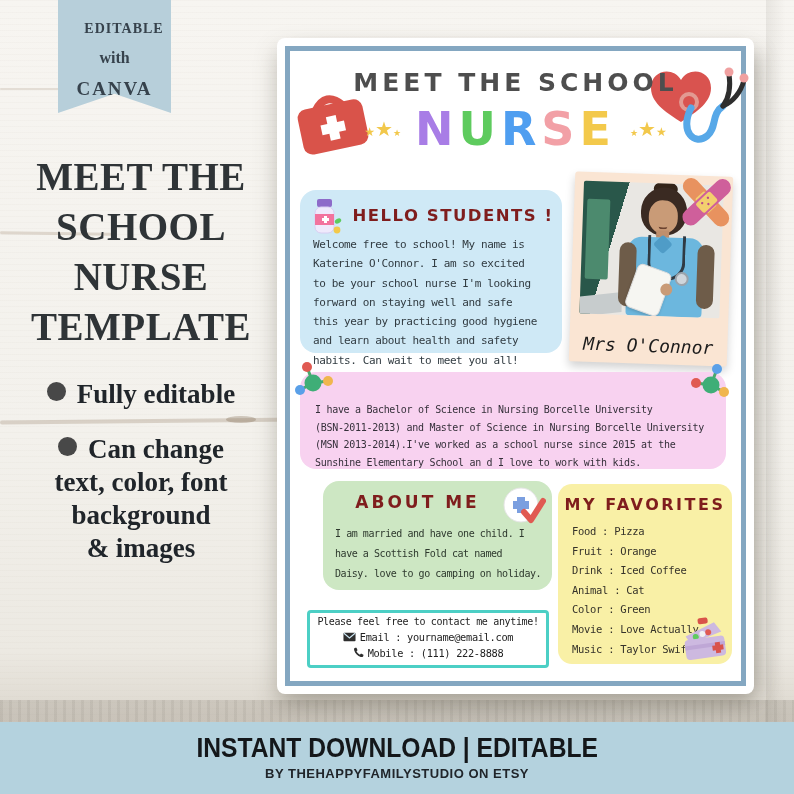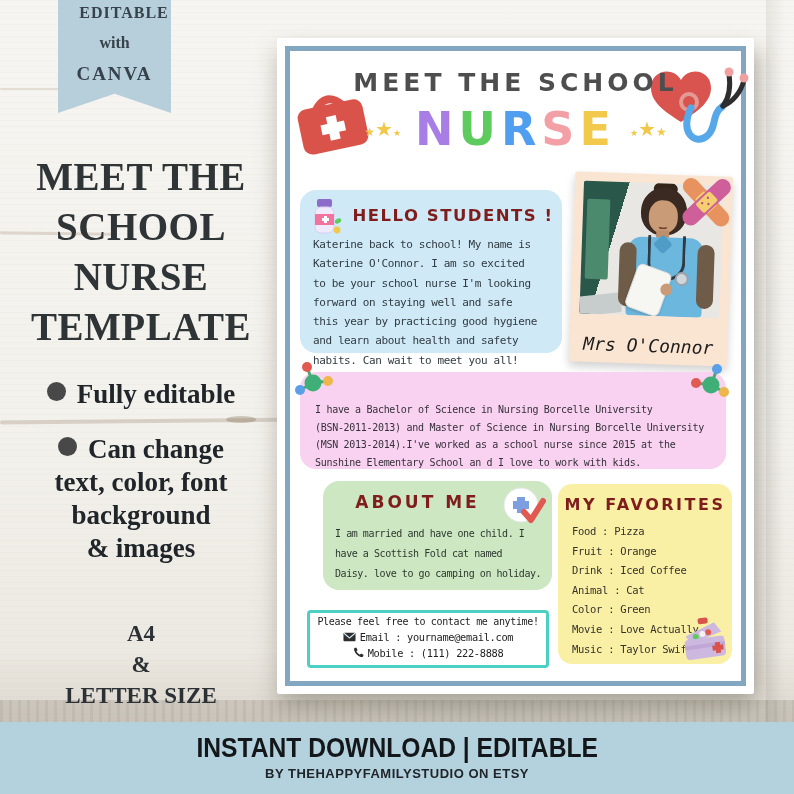--- a/index.html
+++ b/index.html
@@ -18,37 +18,37 @@
   .grain-d{top:700px;left:0;width:794px;height:22px;
     background:
       repeating-linear-gradient(90deg, rgba(110,105,95,.10) 0 3px, rgba(0,0,0,0) 3px 9px),
       linear-gradient(90deg, rgba(130,122,110,.22), rgba(160,152,140,.30) 30%, rgba(118,112,102,.24) 60%, rgba(148,142,130,.28));}
   .right-shade{top:0;left:766px;width:28px;height:722px;background:linear-gradient(90deg,rgba(90,85,75,.10),rgba(0,0,0,0) 70%);}
 
   
   .ribbon{position:absolute;left:58px;top:0;width:113px;height:113px;background:#b7cfda;
     clip-path:polygon(0 0,100% 0,100% 100%,50% 83%,0 100%);
     text-align:center;color:#36424c;font-family:"Liberation Serif",serif;font-weight:bold;}
-  .ribbon .r1{padding-top:4px;font-size:16px;letter-spacing:1px;margin-left:19px;}
+  .ribbon .r1{padding-top:21px;font-size:14px;letter-spacing:1px;margin-left:19px;}
   .ribbon .r2{padding-top:12px;font-size:16px;}
   .ribbon .r3{padding-top:11px;font-size:19px;letter-spacing:2px;text-align:center;}
 
   
   .left-title{position:absolute;left:0;top:152px;width:282px;text-align:center;
     font-family:"Liberation Serif",serif;font-weight:bold;font-size:39px;line-height:50px;
     color:#2f3437;letter-spacing:.5px;}
   .bullets{position:absolute;left:0;top:378px;width:282px;text-align:center;
     font-family:"Liberation Serif",serif;font-weight:bold;font-size:27px;line-height:33px;color:#20252a;}
   .bullets .row{margin-bottom:22px;}
   .dot{display:inline-block;width:19px;height:19px;border-radius:50%;background:#484848;margin-right:11px;vertical-align:2px;}
   .sizes{position:absolute;left:0;top:618px;width:282px;text-align:center;
     font-family:"Liberation Serif",serif;font-weight:bold;font-size:23px;line-height:31px;color:#2c3136;}
 
   
-  .flyer{position:absolute;left:277px;top:38px;width:477px;height:656px;background:#ffffff;border-radius:2px;
+  .flyer{position:absolute;left:277px;top:38px;width:477px;height:656px;background:#ffffff;border-radius:8px;
     box-shadow:0 12px 22px rgba(90,82,70,.35), 14px 6px 20px -10px rgba(90,82,70,.25);}
   .flyer-frame{position:absolute;inset:8px;border:5px solid #84a7c1;pointer-events:none;}
 
   .flyer-subtitle{position:absolute;top:30px;left:60px;right:60px;text-align:center;
     font-family:"DejaVu Sans",sans-serif;font-weight:bold;font-size:25px;letter-spacing:4px;color:#4e4e4e;}
   .nurse-row{position:absolute;top:64px;left:0;right:0;display:flex;justify-content:center;align-items:center;gap:14px;}
   .nurse-word{font-family:"DejaVu Sans",sans-serif;font-weight:bold;font-size:46px;letter-spacing:5px;}
   .star-cluster{color:#f2c84b;line-height:1;white-space:nowrap;}
   .star-cluster .s1{font-size:20px;} .star-cluster .s2{font-size:12px;} .star-cluster .s3{font-size:9px;}
 
@@ -149,25 +149,20 @@
       <span class="dot"></span><span>Fully editable</span>
     </div>
     <div class="row">
       <div><span class="dot"></span><span>Can change</span></div>
       <div>text, color, font</div>
       <div>background</div>
       <div>&amp; images</div>
     </div>
   </div>
 
-  <div class="sizes">
-    <div>A4</div>
-    <div>&amp;</div>
-    <div>LETTER SIZE</div>
-  </div>
 
   <div class="flyer">
     <div class="flyer-frame"></div>
 
     <svg class="kit-icon" viewBox="0 0 82 80">
       <g transform="rotate(-12 41 40)">
         <path d="M27 26 q14 -18 28 0" fill="none" stroke="#d9534a" stroke-width="8" stroke-linecap="round"></path>
         <rect x="8" y="22" width="66" height="46" rx="9" fill="#d9534a"></rect>
         <path d="M36 34 h10 v7 h7 v10 h-7 v7 h-10 v-7 h-7 v-10 h7 z" fill="#ffffff"></path>
       </g>
@@ -196,21 +191,21 @@
       <svg class="pill-icon" viewBox="0 0 32 38">
         <rect x="7" y="0" width="15" height="8" rx="2" fill="#8d6bc9"></rect>
         <rect x="5" y="8" width="19" height="26" rx="6" fill="#efeafc" stroke="#d9cef2"></rect>
         <rect x="5" y="15" width="19" height="11" fill="#f2739e"></rect>
         <path d="M13 18 h3 v2 h2 v3 h-2 v2 h-3 v-2 h-2 v-3 h2 z" fill="#ffffff" transform="translate(1,-1)"></path>
         <circle cx="27" cy="31" r="3.4" fill="#f3c94b"></circle>
         <ellipse cx="28" cy="22" rx="3.4" ry="2.3" fill="#5ecb5e" transform="rotate(-30 28 22)"></ellipse>
       </svg>
       <div class="box-heading">HELLO STUDENTS !</div>
       <div class="hello-lines hand">
-        <div>Katerine back to school! My name is</div>
+        <div>Welcome free to school! My name is</div>
         <div>Katerine O'Connor. I am so excited</div>
         <div>to be your school nurse  I'm looking</div>
         <div>forward on staying well and safe</div>
         <div>this year by practicing good hygiene</div>
         <div>and learn about health and safety</div>
         <div>habits. Can wait to meet you all!</div>
       </div>
     </div>
 
     <div class="polaroid">

